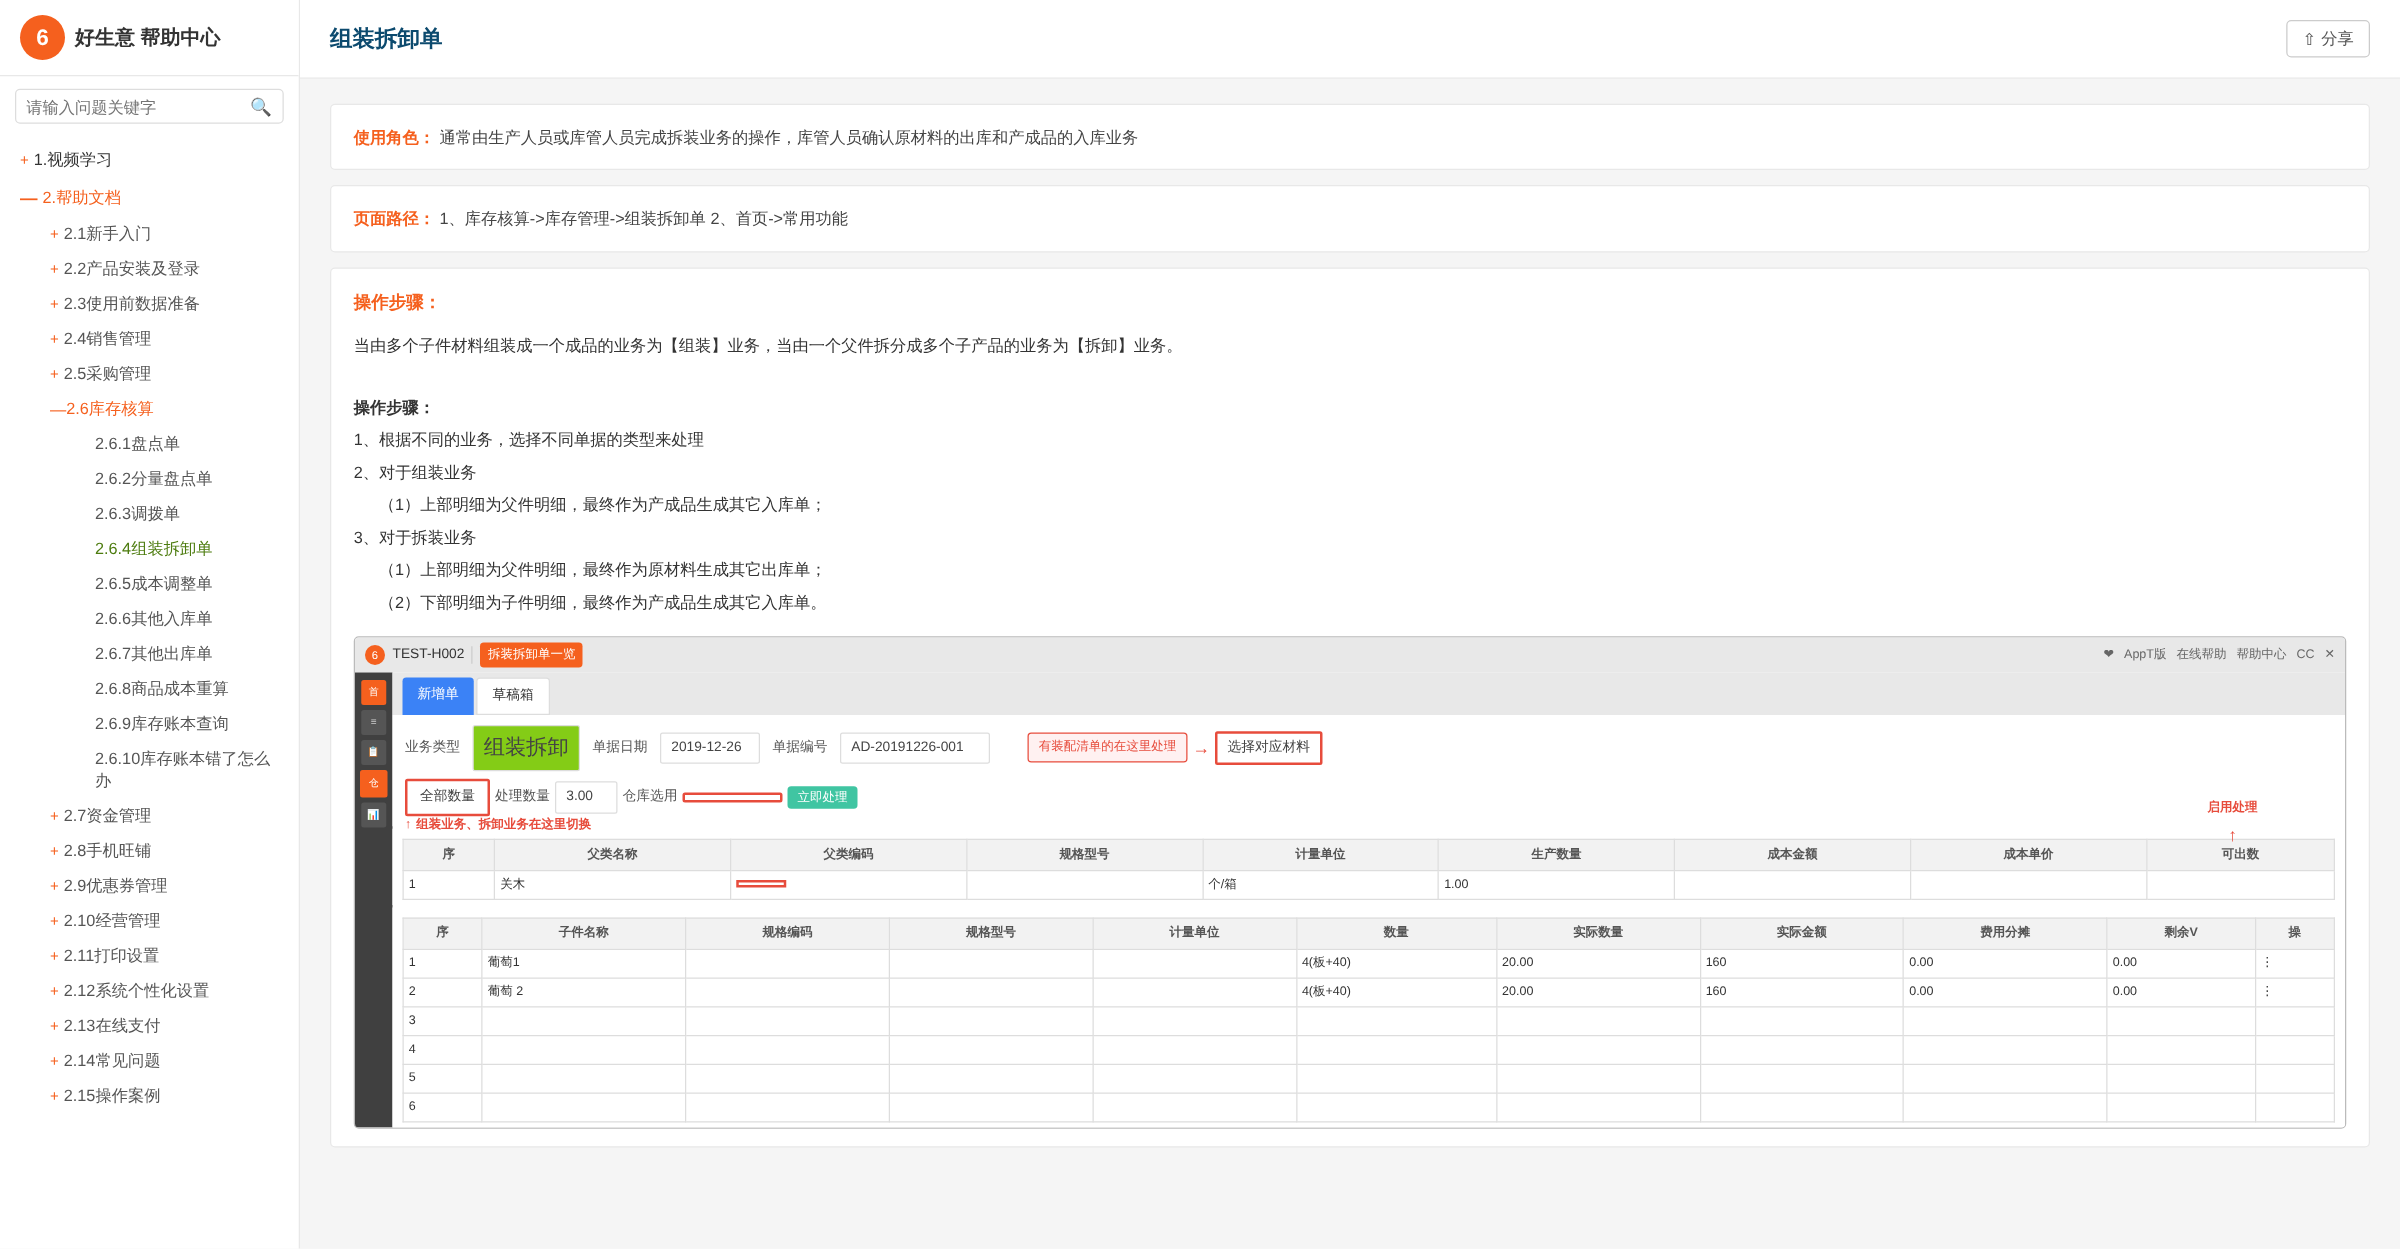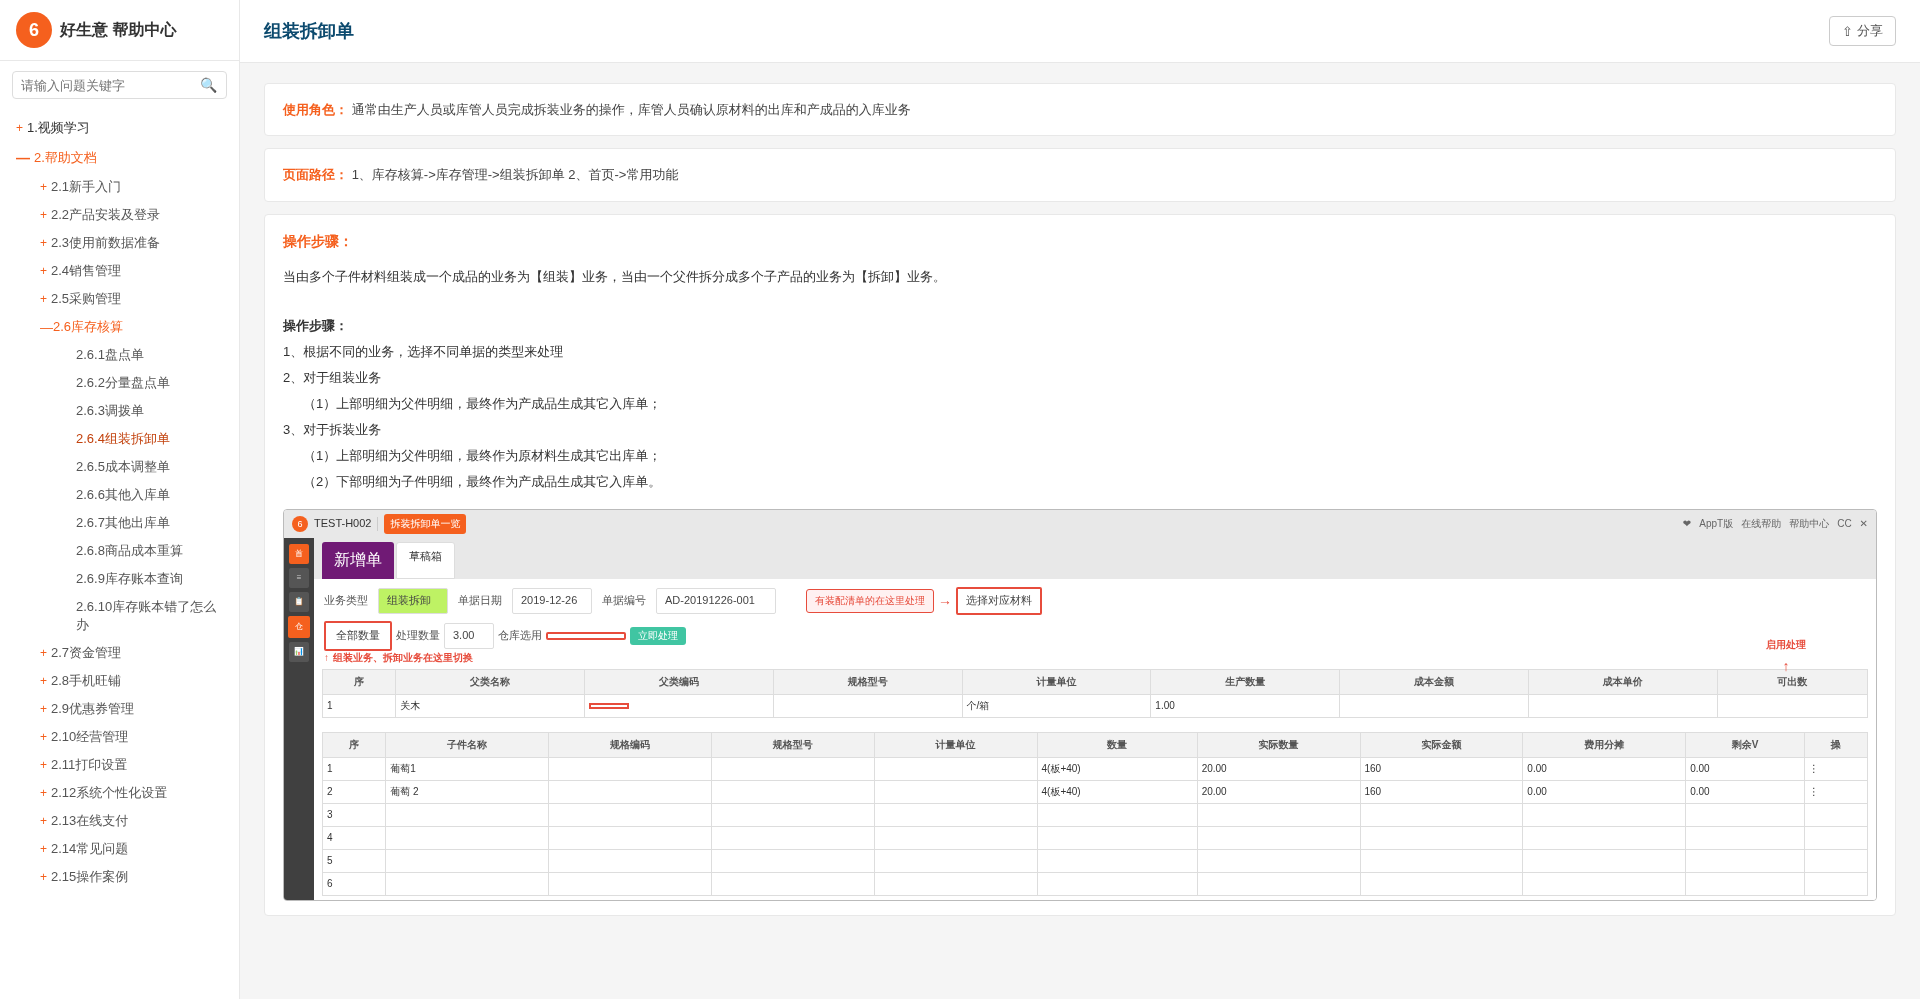--- a/index.html
+++ b/index.html
@@ -126,22 +126,22 @@
       position: relative;
     }
     .sc-titlebar {
       background: #e8e8e8;
       height: 28px;
       display: flex; align-items: center;
       padding: 0 8px; gap: 8px;
       font-size: 12px; color: #555;
     }
     .sc-tab-active {
-      background: #701a75; color: #fff;
-      padding: 4px 12px; border-radius: 3px 3px 0 0; font-size: 16px;
+      background: #3b82f6; color: #fff;
+      padding: 4px 12px; border-radius: 3px 3px 0 0; font-size: 11px;
     }
     .sc-tab-normal {
       background: #fff; color: #333; border: 1px solid #ddd;
       padding: 4px 12px; border-radius: 3px 3px 0 0; font-size: 11px;
     }
     .sc-sidebar-left {
       width: 30px; background: #404040;
       display: flex; flex-direction: column; align-items: center;
       padding: 6px 0; gap: 4px;
     }
@@ -202,21 +202,21 @@
         <span class="plus-icon">+</span>2.5采购管理
       </div>
 
       <div class="nav-sub-item active" style="color:#f5601e;">
         <span class="minus-icon" style="color:#f5601e; font-size:13px;">—</span>2.6库存核算
       </div>
       <div style="margin-left: 36px;">
         <div class="nav-sub-item">2.6.1盘点单</div>
         <div class="nav-sub-item">2.6.2分量盘点单</div>
         <div class="nav-sub-item">2.6.3调拨单</div>
-        <div class="nav-sub-item current" style="color:#c2410c;">2.6.4组装拆卸单</div>
+        <div class="nav-sub-item current" style="color:#4d7c0f;">2.6.4组装拆卸单</div>
         <div class="nav-sub-item">2.6.5成本调整单</div>
         <div class="nav-sub-item">2.6.6其他入库单</div>
         <div class="nav-sub-item">2.6.7其他出库单</div>
         <div class="nav-sub-item">2.6.8商品成本重算</div>
         <div class="nav-sub-item">2.6.9库存账本查询</div>
         <div class="nav-sub-item">2.6.10库存账本错了怎么办</div>
       </div>
 
       <div class="nav-sub-item">
         <span class="plus-icon">+</span>2.7资金管理
@@ -322,21 +322,21 @@
           <div class="sc-right">
 
             <div style="display:flex;background:#e8e8e8;padding:4px 8px 0;gap:2px;">
               <div class="sc-tab-active">新增单</div>
               <div class="sc-tab-normal">草稿箱</div>
             </div>
 
             <div style="background:#fff;padding:8px 10px;position:relative;">
               <div style="display:flex;align-items:center;gap:10px;flex-wrap:wrap;position:relative;">
                 <span style="font-size:11px;color:#555;">业务类型</span>
-                <div style="border:1px solid #ddd;padding:2px 8px;font-size:11px;border-radius:2px;background:#bef264;min-width:70px;">组装拆卸</div>
+                <div style="border:1px solid #ddd;padding:2px 8px;font-size:17px;border-radius:2px;background:#84cc16;min-width:70px;">组装拆卸</div>
                 <span style="font-size:11px;color:#555;">单据日期</span>
                 <div style="border:1px solid #ddd;padding:2px 8px;font-size:11px;border-radius:2px;background:#fff;min-width:80px;">2019-12-26</div>
                 <span style="font-size:11px;color:#555;">单据编号</span>
                 <div style="border:1px solid #ddd;padding:2px 8px;font-size:11px;border-radius:2px;background:#fff;min-width:120px;">AD-20191226-001</div>
 
                 <div style="display:flex;align-items:center;gap:4px;margin-left:20px;">
                   <div style="background:rgba(255,240,240,0.95);border:1px solid #e74c3c;padding:2px 8px;border-radius:3px;font-size:10px;color:#e74c3c;white-space:nowrap;">有装配清单的在这里处理</div>
                   <span style="color:#e74c3c;font-size:14px;">→</span>
                   <div style="border:2px solid #e74c3c;padding:2px 8px;font-size:11px;border-radius:2px;background:#fff;">选择对应材料</div>
                 </div>

